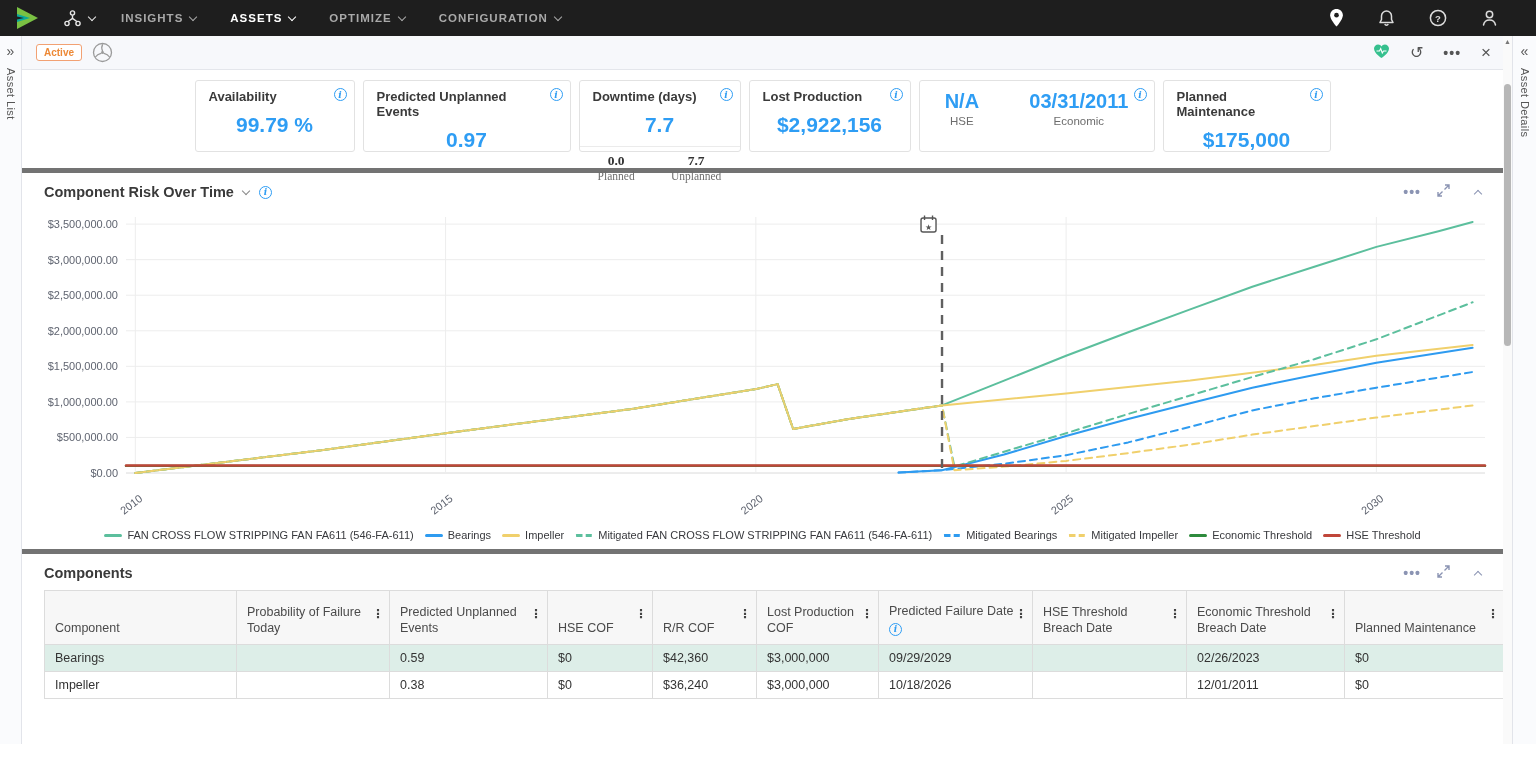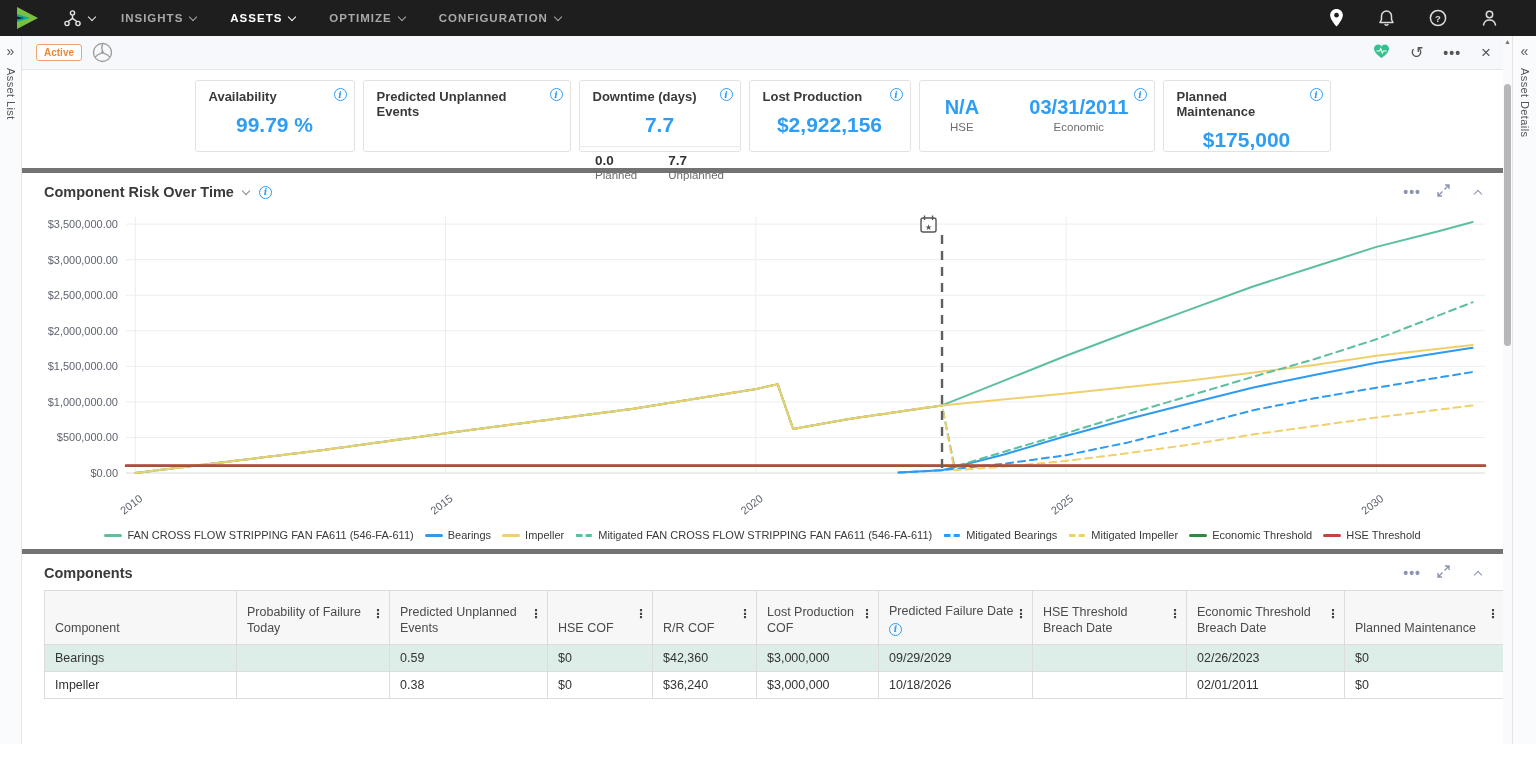--- a/index.html
+++ b/index.html
@@ -48,24 +48,24 @@
   
   .scrollbody { flex:1; overflow:hidden; }
 
   
   .kpi-row { display:flex; justify-content:center; gap:8px; padding:10px 0 8px; }
   .kpi-card { position:relative; border:1px solid #e2e2e2; border-radius:3px; background:#fff; height:72px; padding-top:9px; }
   .kpi-label { font-size:13px; font-weight:700; color:#3a3a3a; padding:0 26px 0 13px; line-height:1.15; }
   .kpi-value { text-align:center; font-size:21px; font-weight:700; color:#2e9df4; margin-top:8px; }
   .kpi-divider { border-top:1px solid #ebebeb; margin-top:9px; }
   .kpi-subrow { display:flex; justify-content:space-around; margin-top:6px; }
-  .kpi-sub { text-align:left; }
+  .kpi-sub { text-align:center;font-family:Liberation Serif, serif; }
   .kpi-sub .v { font-size:13.5px; font-weight:700; color:#333; }
   .kpi-sub .l { font-size:11.5px; color:#6d6d6d; margin-top:1px; }
-  .kpi-dualrow { display:flex; justify-content:space-around; margin-top:6px; }
+  .kpi-dualrow { display:flex; justify-content:space-around; }
   .kpi-dual { text-align:center; }
   .kpi-dual .v { font-size:20px; font-weight:700; color:#2e9df4; }
   .kpi-dual .l { font-size:11.5px; color:#6d6d6d; margin-top:2px; }
   .info-ic { width:13px; height:13px; border:1.3px solid #2e9df4; border-radius:50%; color:#2e9df4;
     display:inline-flex; align-items:center; justify-content:center; font-size:9px; font-style:italic;
     font-family:"DejaVu Serif",serif; font-weight:700; flex:0 0 auto; }
   .kpi-card .info-ic { position:absolute; top:7px; right:7px; }
 
   
   .section { border-top:5px solid #737373; margin-top:8px; padding:8px 8px 0; }
@@ -198,20 +198,21 @@
 
       <div class="kpi-row" id="kpi-row">
           <div class="kpi-card" style="width: 160px;">
             <div class="kpi-label">Availability</div>
             <span class="info-ic">i</span>
             <div class="kpi-value">99.79 %</div>
           </div>
           <div class="kpi-card" style="width: 208px;">
             <div class="kpi-label">Predicted Unplanned Events</div>
             <span class="info-ic">i</span>
+            <div class="kpi-value">0.97</div>
           </div>
           <div class="kpi-card" style="width: 162px;">
             <div class="kpi-label">Downtime (days)</div>
             <span class="info-ic">i</span>
             <div class="kpi-value">7.7</div>
             <div class="kpi-divider"></div>
             <div class="kpi-subrow">
               <div class="kpi-sub">
                 <div class="v">0.0</div>
                 <div class="l">Planned</div>
@@ -419,21 +420,21 @@
                 </tr>
                 <tr>
                   <td>Impeller</td>
                   <td></td>
                   <td>0.38</td>
                   <td>$0</td>
                   <td>$36,240</td>
                   <td>$3,000,000</td>
                   <td>10/18/2026</td>
                   <td></td>
-                  <td>02/01/2011</td>
+                  <td>12/01/2011</td>
                   <td>$0</td>
                 </tr>
               </tbody>
           </table>
 
         </div>
       </div>
     </div>
 
   </div>

